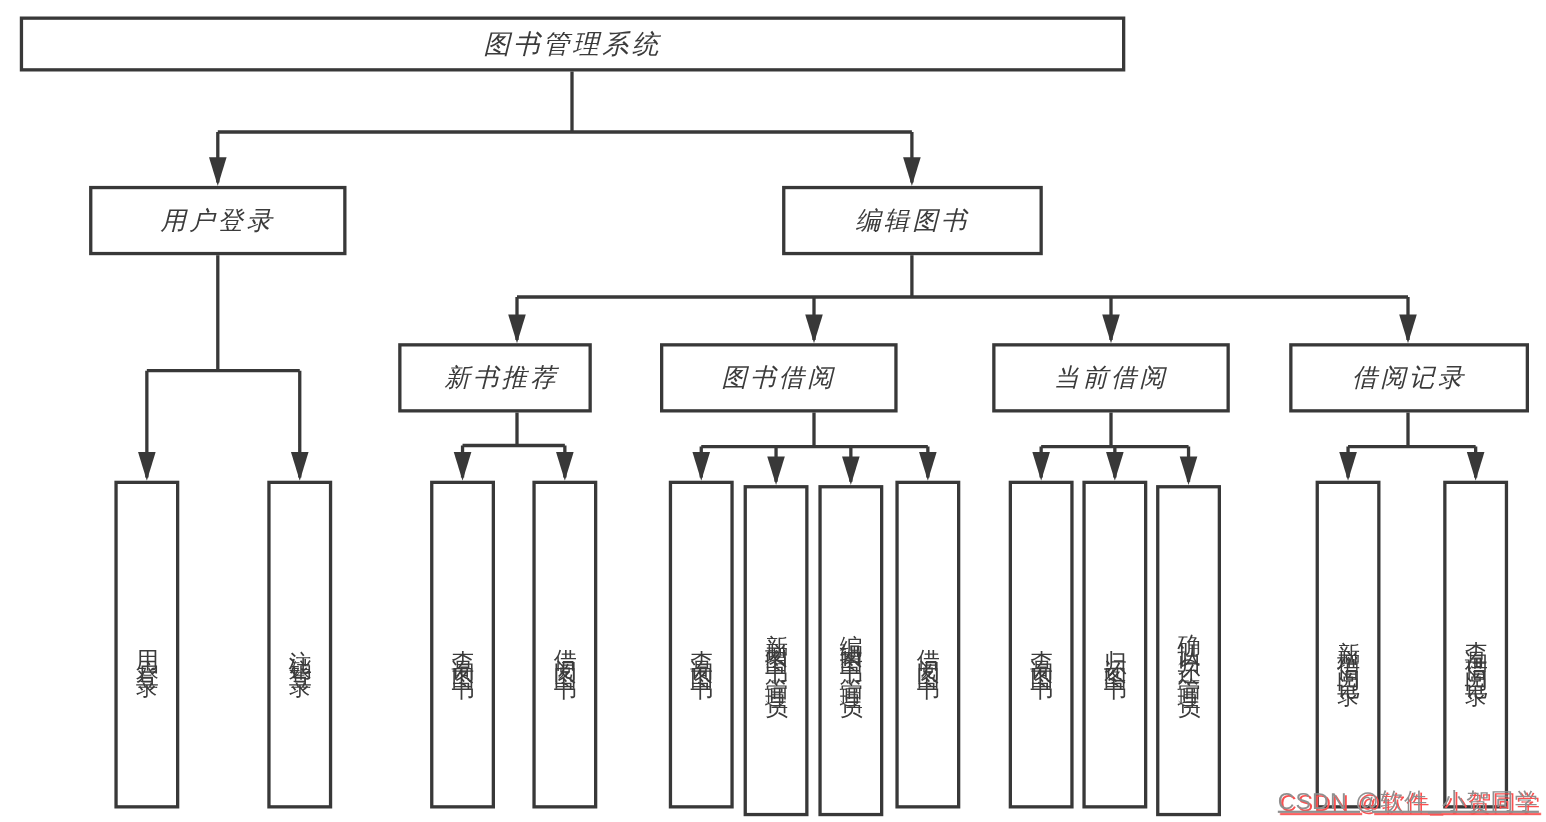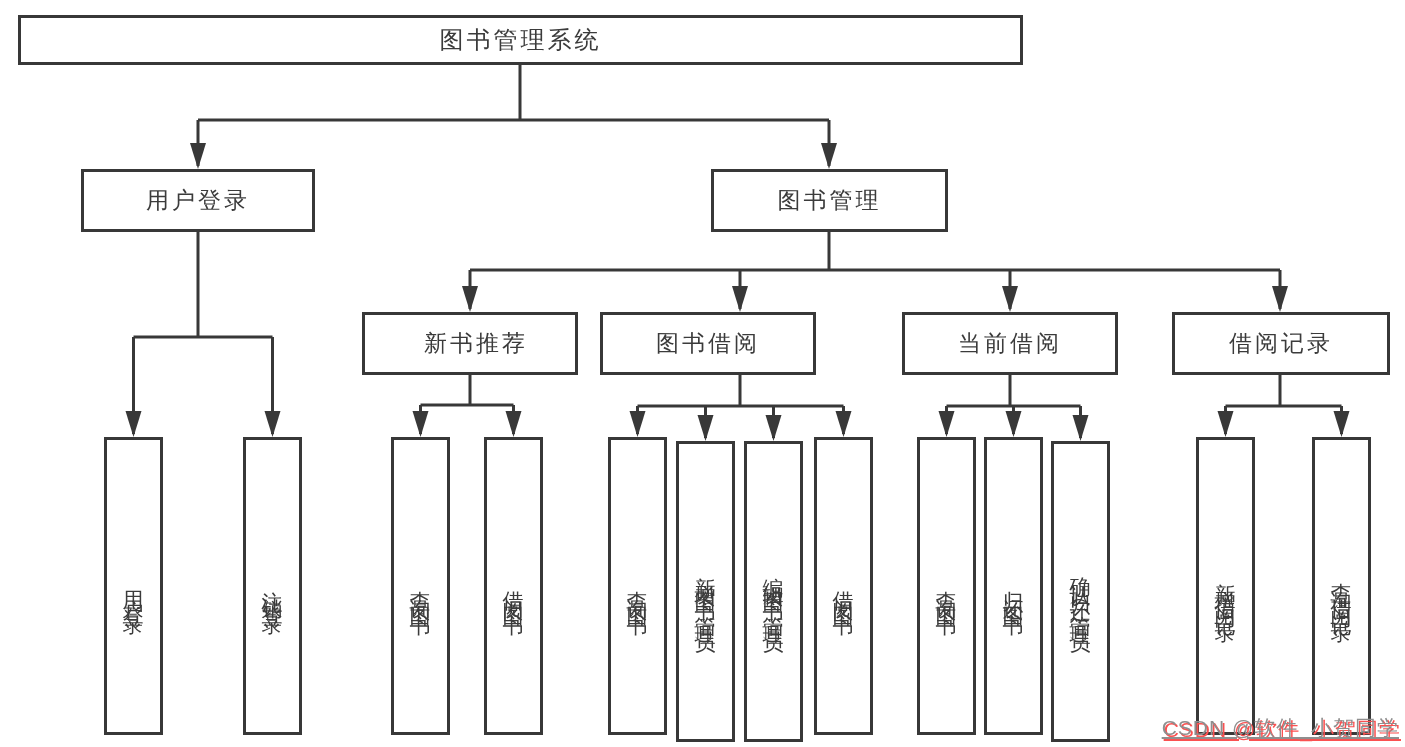--- a/index.html
+++ b/index.html
@@ -6,21 +6,21 @@
   .stage{
     position:relative;width:1405px;height:747px;background:#ffffff;overflow:hidden;
     font-family:"Liberation Sans","DejaVu Sans",sans-serif;color:#3b3b3b;
   }
   .wires{position:absolute;left:0;top:0;width:1405px;height:747px;}
   .node{
     position:absolute;box-sizing:border-box;background:#ffffff;
     border:3px solid #383838;display:flex;align-items:center;justify-content:center;
     z-index:2;
   }
-  .h{font-size:23px;letter-spacing:3px;white-space:nowrap;}
+  .h{font-size:23px;letter-spacing:3px;white-space:nowrap;font-style:italic;}
   .root{font-size:24px;}
   .v{width:59px;font-size:21px;}
   .v span{
     writing-mode:vertical-rl;text-orientation:mixed;
     letter-spacing:8px;margin-top:8px;line-height:1;
   }
   .watermark{
     position:absolute;right:6px;bottom:5px;z-index:5;
     font-size:21px;letter-spacing:1px;color:#8f8f8f;
     text-shadow:2px 2px 0 #fa5151;white-space:nowrap;text-decoration:underline;
@@ -64,24 +64,24 @@
   </svg>
 
   <div class="node h root" style="left:18px;top:15px;width:1005px;height:50px;">
     <span>图书管理系统</span>
   </div>
 
   <div class="node h" style="left:81px;top:169px;width:234px;height:63px;">
     <span>用户登录</span>
   </div>
   <div class="node h" style="left:711px;top:169px;width:237px;height:63px;">
-    <span>图书管理</span>
+    <span>编辑图书</span>
   </div>
 
-  <div class="node h" style="left:362px;top:312px;width:216px;height:63px;padding-left:12px;">
+  <div class="node h" style="left:362px;top:312px;width:176px;height:63px;padding-left:12px;">
     <span>新书推荐</span>
   </div>
   <div class="node h" style="left:600px;top:312px;width:216px;height:63px;">
     <span>图书借阅</span>
   </div>
   <div class="node h" style="left:902px;top:312px;width:216px;height:63px;">
     <span>当前借阅</span>
   </div>
   <div class="node h" style="left:1172px;top:312px;width:218px;height:63px;">
     <span>借阅记录</span>

